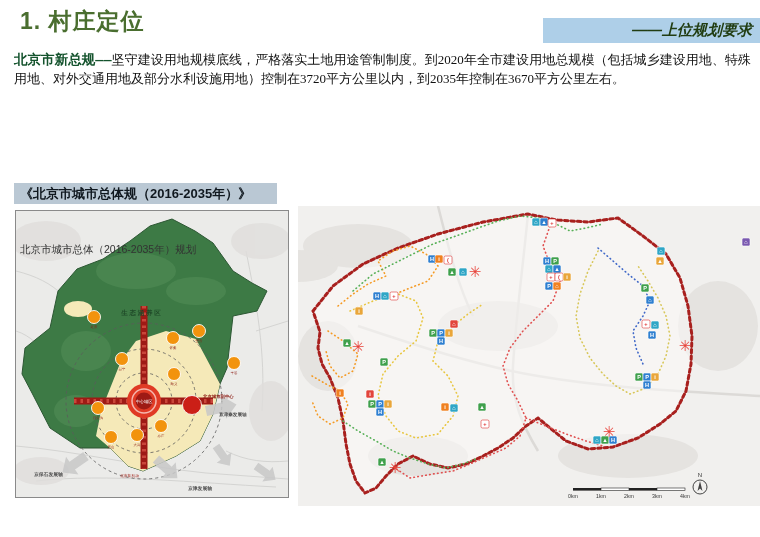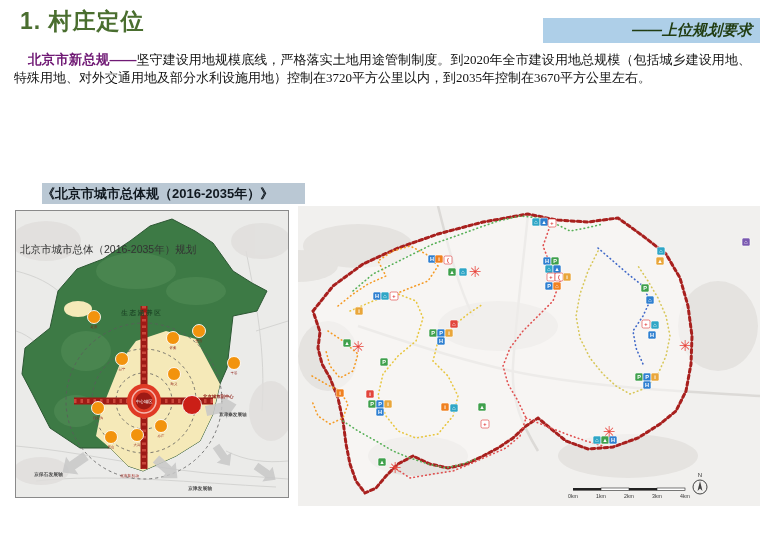--- a/index.html
+++ b/index.html
@@ -7,25 +7,25 @@
         font-family:"Liberation Sans","DejaVu Sans",sans-serif;}
   
   #page-title{position:absolute;left:20px;top:6px;font-size:23px;font-weight:bold;
               color:#4a6e2f;letter-spacing:1px;}
   #band{position:absolute;left:543px;top:18px;width:217px;height:25px;background:#aecfe8;
         display:flex;align-items:center;justify-content:flex-end;padding-right:8px;box-sizing:border-box;font-style:italic;}
   #band span{font-size:15px;font-weight:bold;color:#213d12;}
   
   .para{position:absolute;left:14px;width:737px;font-size:13px;line-height:17.5px;color:#111;
         font-family:"Liberation Serif","DejaVu Serif",serif;text-align:justify;}
-  .para b{font-family:Liberation Sans, sans-serif;font-size:13.5px;color:#701a75;margin-left:14px;}
+  .para b{font-family:Liberation Mono, monospace;font-size:13.5px;color:#14532d;}
   #para-1{top:51px;} #para-2{top:88px;} #para-3{top:111px;}
   
   .caption{position:absolute;height:21px;background:#bac8d4;display:flex;align-items:center;
-           padding-left:0;box-sizing:border-box;font-size:13px;font-weight:bold;color:#10181f;margin-left:28px;}
+           padding-left:6px;box-sizing:border-box;font-size:13px;font-weight:bold;color:#10181f;}
   #caption-left{left:14px;top:183px;width:263px;}
   #caption-right{left:343px;top:184px;width:330px;}
   
   #left-map{position:absolute;left:15px;top:210px;width:272px;height:286px;border:1px solid #8a8a8a;
             background:#ebebe9;}
   #right-map{position:absolute;left:298px;top:206px;width:462px;height:300px;}
   svg text{font-family:"Liberation Sans","DejaVu Sans",sans-serif;}
 </style>
 </head>
 <body>

